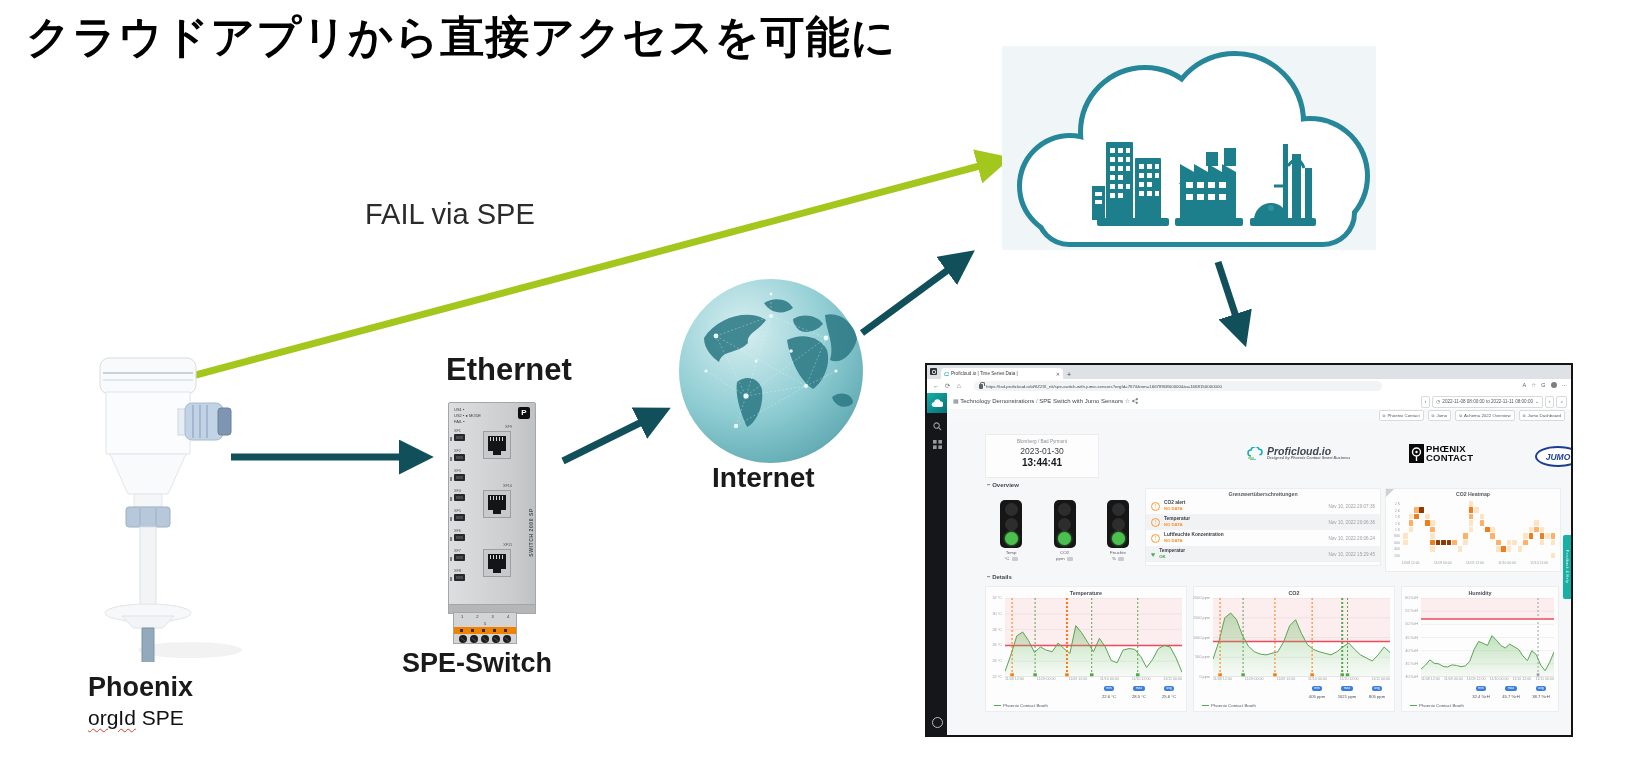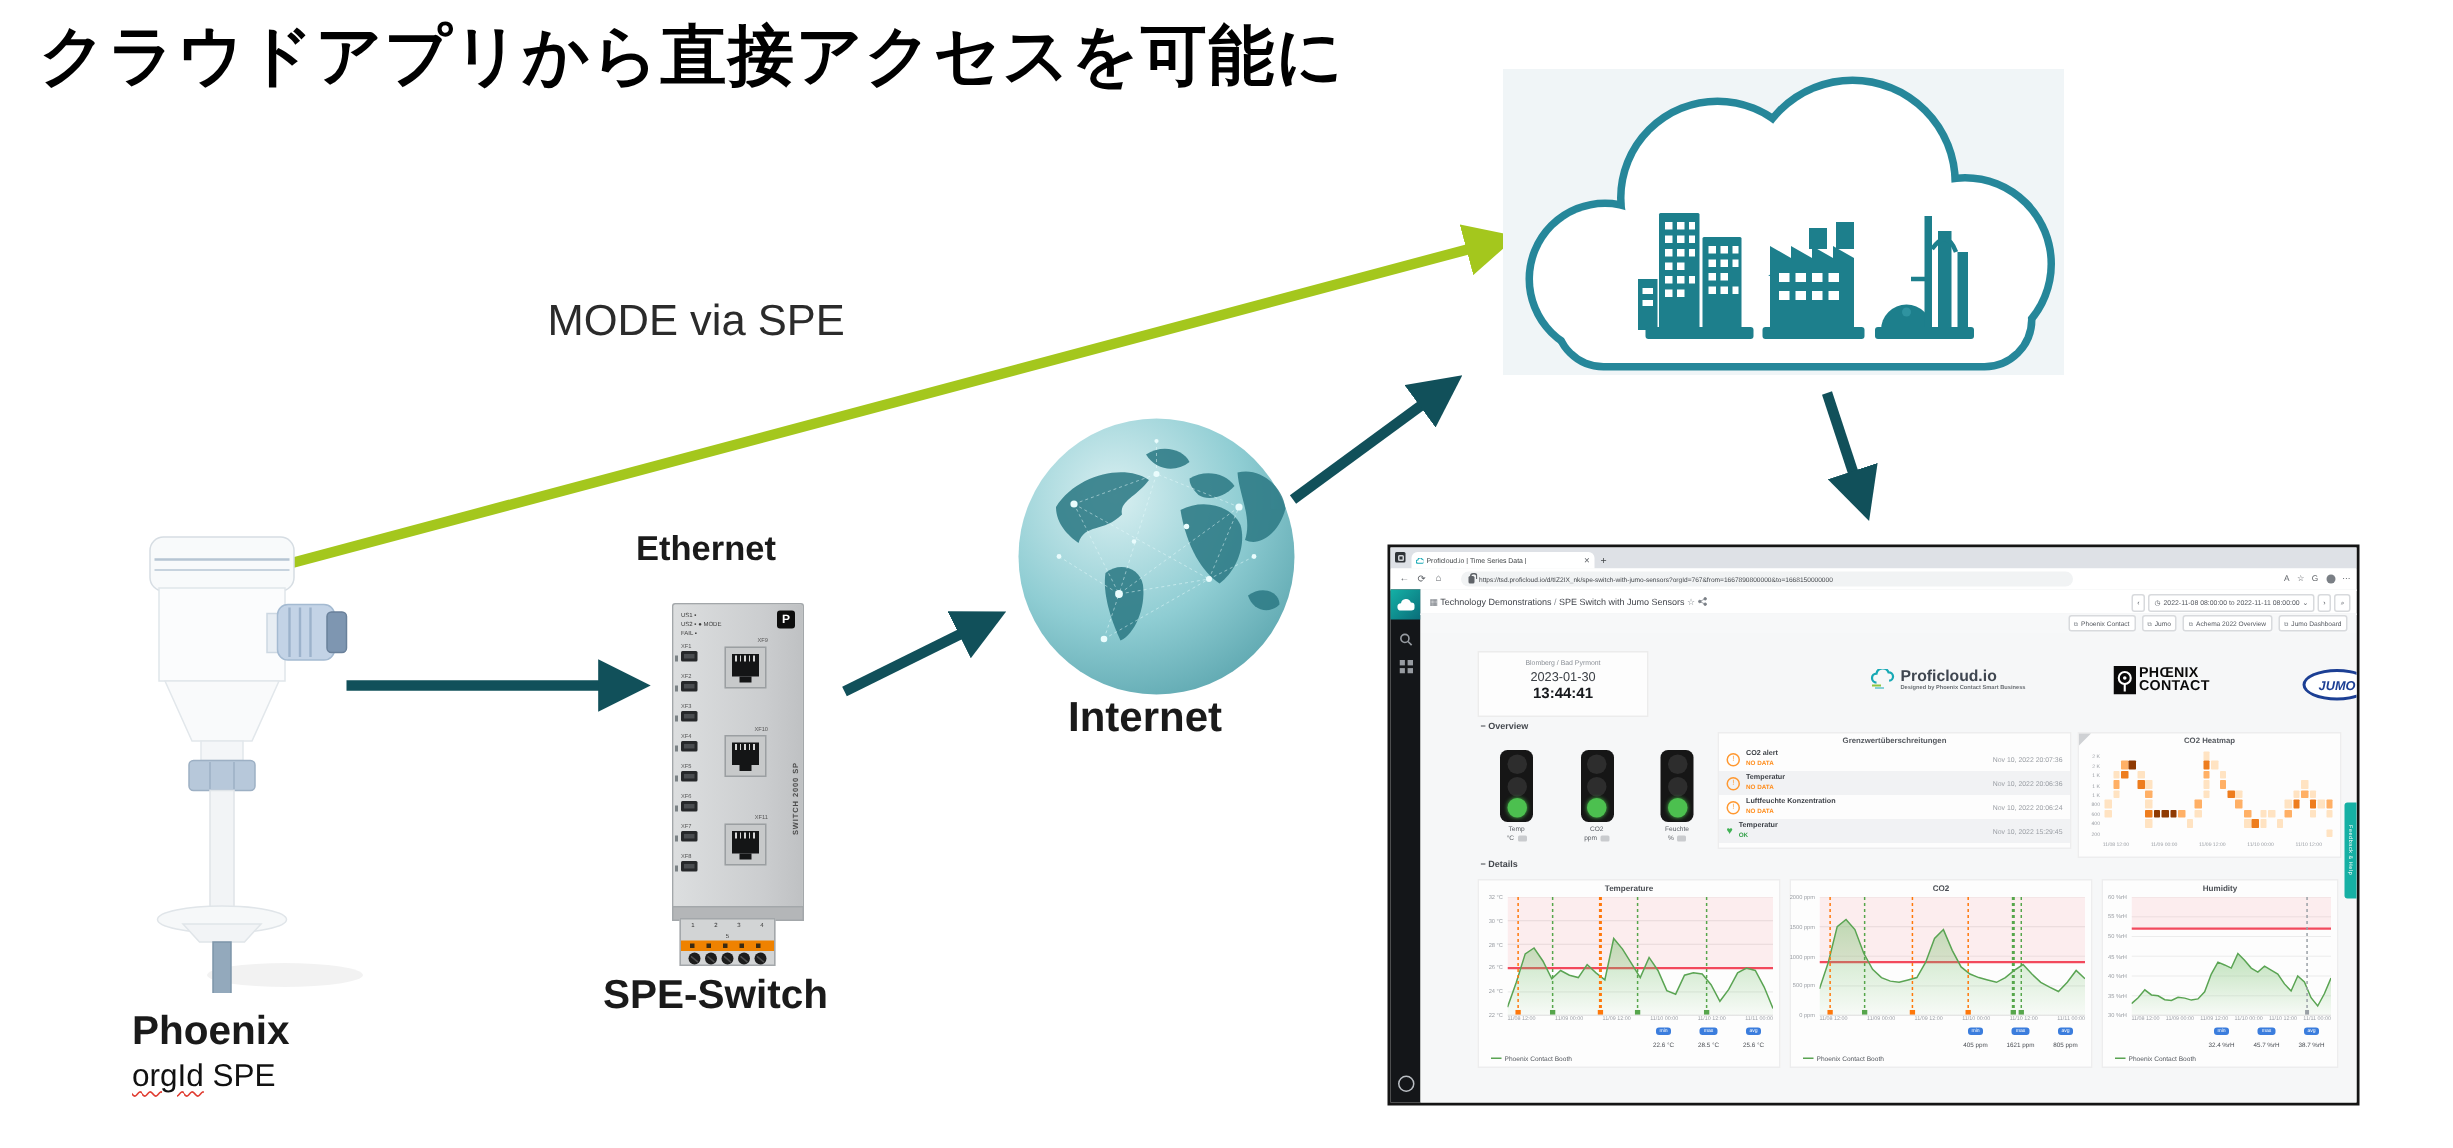--- a/index.html
+++ b/index.html
@@ -3,21 +3,21 @@
 <meta charset="utf-8">
 <style>
   html,body{margin:0;padding:0;}
   body{width:1635px;height:765px;position:relative;background:#ffffff;overflow:hidden;
        font-family:"Liberation Sans","DejaVu Sans",sans-serif;color:#111;}
   .abs{position:absolute;}
   
   .slide-title{left:26px;top:8px;font-size:44px;font-weight:bold;letter-spacing:1px;color:#000;}
   .lbl{font-weight:bold;color:#1a1a1a;}
   .mqtt{left:365px;top:198px;font-size:29px;color:#2b2b2b;font-weight:normal;}
-  .ethernet{left:424px;top:352px;font-size:23px;}
+  .ethernet{left:446px;top:352px;font-size:31px;}
   .internet{left:712px;top:462px;font-size:28px;}
   .spe-switch-lbl{left:402px;top:648px;font-size:27px;}
   .sensor-lbl{left:88px;top:672px;font-size:27px;}
   .sensor-sub{left:88px;top:706px;font-size:21px;font-weight:normal;}
   .wavy{text-decoration:underline;text-decoration-style:wavy;text-decoration-color:#e03c31;text-decoration-thickness:1px;text-underline-offset:3px;}
   
   .switch-dev{left:448px;top:402px;width:88px;height:242px;}
   .sw-face{position:absolute;inset:0 0 38px 0;background:linear-gradient(90deg,#dcdedf,#cbcdcf 70%,#bfc1c3);border:1px solid #a3a7aa;border-radius:2px;}
   .sw-logo{position:absolute;right:5px;top:4px;width:12px;height:12px;background:#0d0d0d;border-radius:2px;color:#fff;font-size:8px;font-weight:bold;text-align:center;line-height:12px;}
   .sw-leds{position:absolute;left:5px;top:4px;font-size:4px;color:#3c3c3c;line-height:6px;white-space:nowrap;}
@@ -117,21 +117,21 @@
   .hm-ylabs span{position:absolute;right:2px;font-size:3.4px;color:#9a9ea4;transform:translateY(-50%);}
   .hm-cell{position:absolute;border-radius:0.5px;}
   .hm-xlabs span{position:absolute;font-size:3.4px;color:#9a9ea4;white-space:nowrap;transform:translateX(-50%);}
   .feedback-tab{position:absolute;right:0px;top:170px;width:8px;height:64px;background:#16b0a4;border-radius:2px 0 0 2px;display:flex;align-items:center;justify-content:center;}
   .feedback-tab span{font-size:3.6px;color:#fff;writing-mode:vertical-rl;white-space:nowrap;letter-spacing:.4px;}
 </style>
 </head>
 <body>
 
 <div class="abs slide-title">クラウドアプリから直接アクセスを可能に</div>
-<div class="abs mqtt">MODE via  SPE</div>
+<div class="abs mqtt">FAIL via  SPE</div>
 <div class="abs lbl ethernet">Ethernet</div>
 <div class="abs lbl internet">Internet</div>
 <div class="abs lbl spe-switch-lbl">SPE-Switch</div>
 <div class="abs lbl sensor-lbl">Phoenix</div>
 <div class="abs sensor-sub"><span class="wavy">orgId</span><span> SPE</span></div>
 
 <svg class="abs" style="left:0;top:0;" width="1635" height="765" viewBox="0 0 1635 765">
   <defs>
     <marker id="mGreen" markerWidth="5" markerHeight="5" refX="3.6" refY="2.5" orient="auto">
       <path d="M0,0 L5,2.5 L0,5 Z" fill="#a4c71d"></path>
@@ -478,21 +478,21 @@
       </div>
     </div>
 
   <div class="g-content">
     <div class="clock-panel">
       <div class="clock-loc">Blomberg / Bad Pyrmont</div>
       <div class="clock-date">2023-01-30</div>
       <div class="clock-time">13:44:41</div>
     </div>
 
-    <div class="abs" style="left:300px;top:24px;display:flex;gap:3px;align-items:flex-start;">
+    <div class="abs" style="left:300px;top:24px;display:flex;gap:3px;align-items:center;font-style:italic;">
       <svg width="17" height="13" viewBox="0 0 17 13">
         <path d="M4 9 a3 3 0 0 1 0-6 a4.2 4.2 0 0 1 8-.8 a2.8 2.8 0 0 1 .4 5.6" fill="none" stroke="#17a9b5" stroke-width="1.5"></path>
         <line x1="1" y1="11" x2="7" y2="11" stroke="#8dc63f" stroke-width="1.3"></line>
         <line x1="3" y1="13" x2="9" y2="13" stroke="#17a9b5" stroke-width="1.3"></line>
       </svg>
       <div>
         <div style="font-size:10.5px;font-weight:bold;color:#3f4650;line-height:10px;">Proficloud.io</div>
         <div style="font-size:3.8px;color:#6a6f74;font-weight:bold;">Designed by Phoenix Contact Smart Business</div>
       </div>
     </div>

